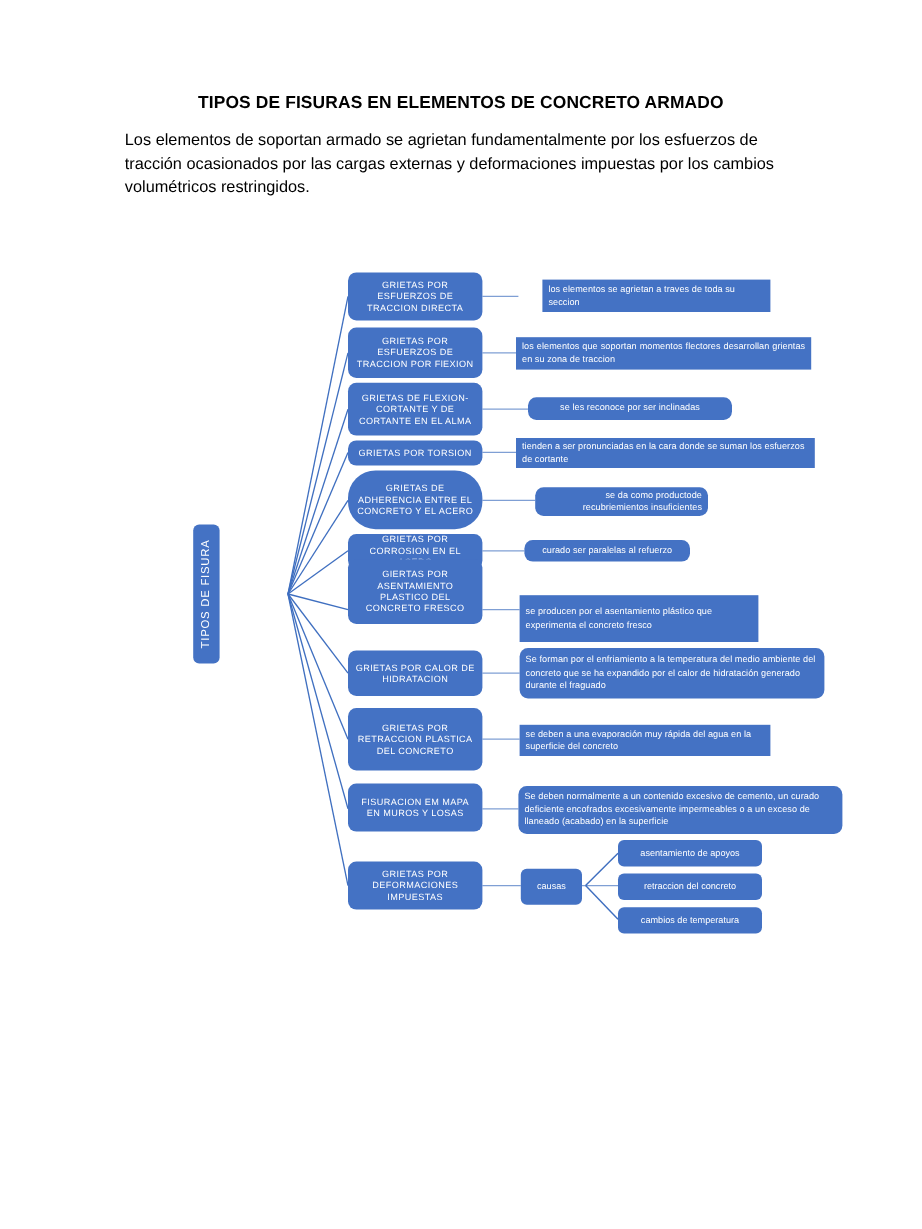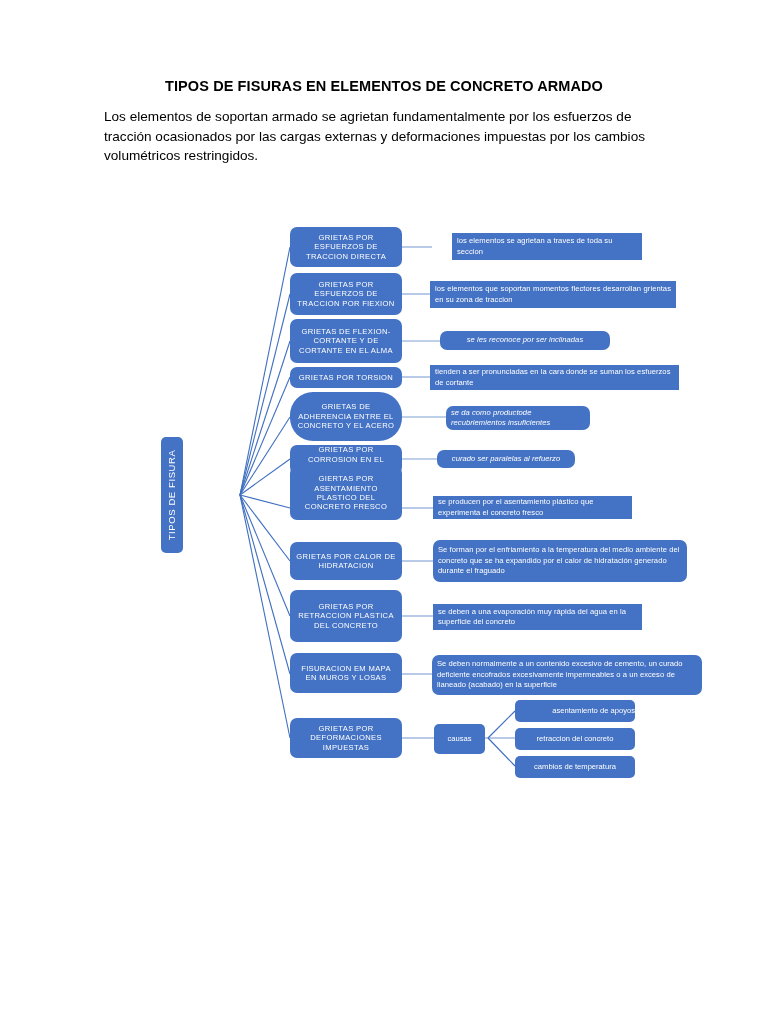--- a/index.html
+++ b/index.html
@@ -113,22 +113,21 @@
     justify-content: flex-end;
     text-align: justify;
     text-align-last: left;
   }
   .desc.left {
     justify-content: flex-start;
     text-align: left;
   }
   .desc.center {
     justify-content: center;
-    text-align: left;
-    font-style: italic;
+    text-align: right;
   }
 
   
   .node-causas {
     left: 434px;
     top: 724px;
     width: 51px;
     height: 30px;
     font-size: 7.6px;
     border-radius: 5px;
@@ -255,41 +254,41 @@
     </div>
 
     <div class="node desc center rounded" style="left:446px; top:406px; width:144px; height:24px;">
       <span>se da como productode recubriemientos insuficientes</span>
     </div>
 
     <div class="node desc center rounded" style="left:437px; top:450px; width:138px; height:18px;">
       <span>curado ser paralelas al refuerzo</span>
     </div>
 
-    <div class="node desc left sharp" style="left:433px; top:496px; width:199px; height:23px;">
+    <div class="node desc left sharp" style="left:433px; top:496px; width:199px; height:39px;">
       <span>se producen por el asentamiento plástico que experimenta el concreto fresco</span>
     </div>
 
     <div class="node desc left rounded" style="left:433px; top:540px; width:254px; height:42px;">
       <span>Se forman por el enfriamiento a la temperatura del medio ambiente del concreto que se ha expandido por el calor de hidratación generado durante el fraguado</span>
     </div>
 
     <div class="node desc left sharp" style="left:433px; top:604px; width:209px; height:26px;">
       <span>se deben a una evaporación muy rápida del agua en la superficie del concreto</span>
     </div>
 
     <div class="node desc left rounded" style="left:432px; top:655px; width:270px; height:40px;">
       <span>Se deben normalmente a un contenido excesivo de cemento, un curado deficiente encofrados excesivamente impermeables o a un exceso de llaneado (acabado) en la superficie</span>
     </div>
 
     <div class="node node-causas">
       <span>causas</span>
     </div>
 
-    <div class="node leaf" style="top:700px;justify-content:flex-end;">
+    <div class="node leaf" style="top:700px;">
       <span>asentamiento de apoyos</span>
     </div>
 
     <div class="node leaf" style="top:728px;">
       <span>retraccion del concreto</span>
     </div>
 
     <div class="node leaf" style="top:756px;">
       <span>cambios de temperatura</span>
     </div>

